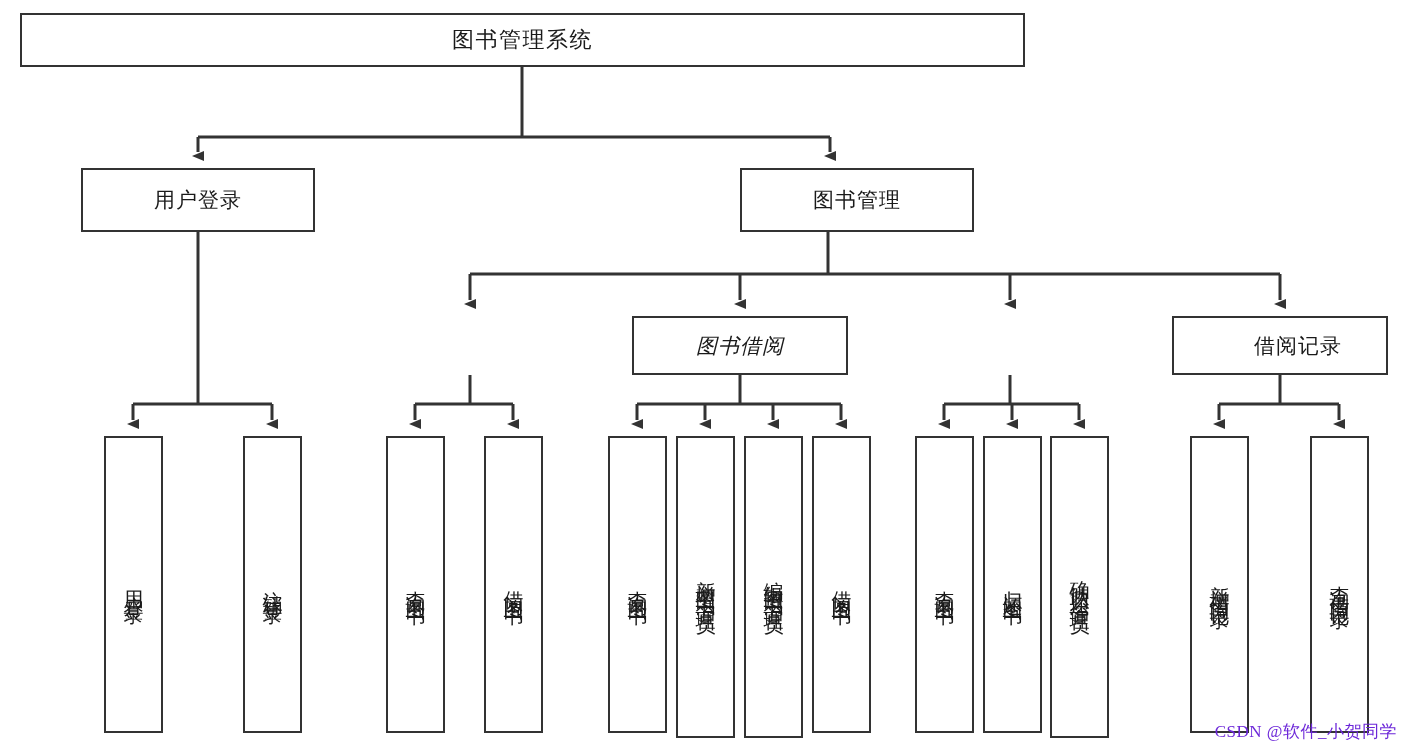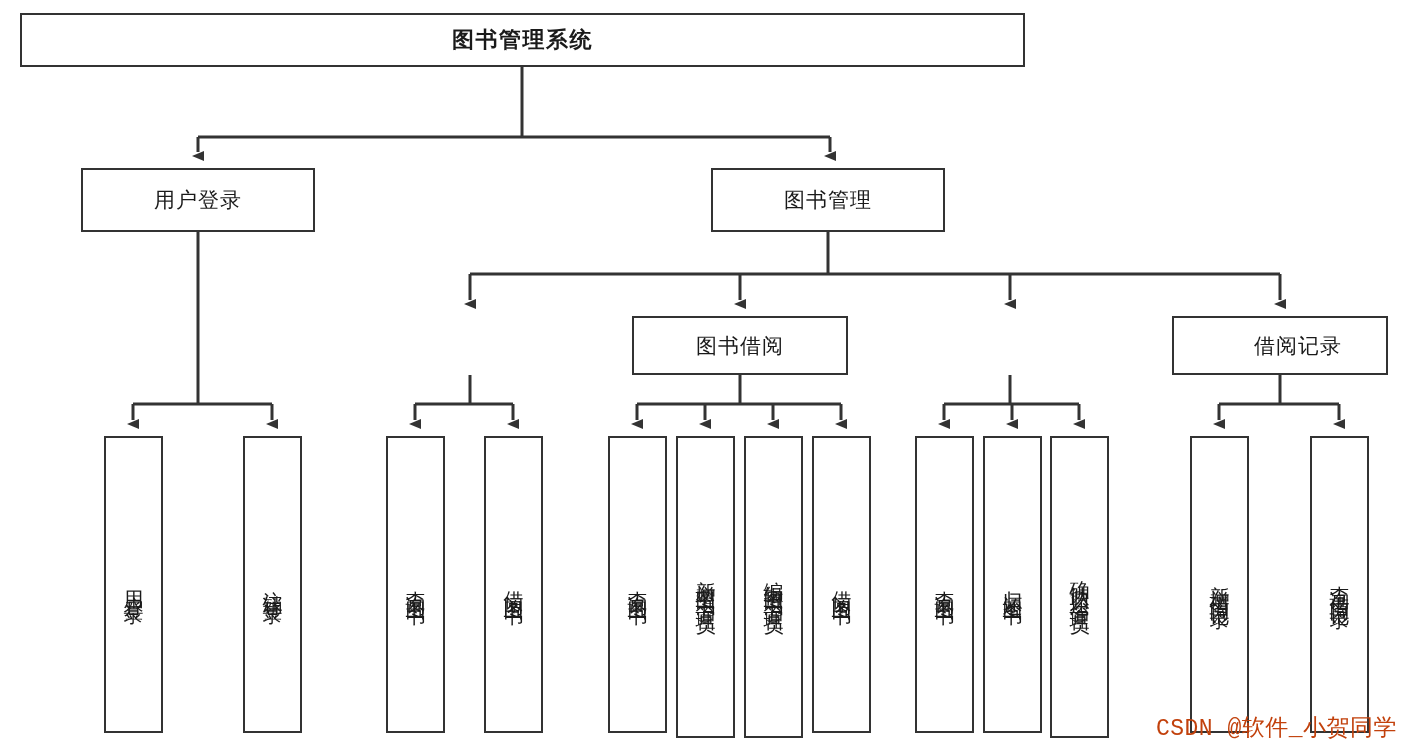--- a/index.html
+++ b/index.html
@@ -54,25 +54,25 @@
     text-orientation: upright;
     letter-spacing: 5px;
     line-height: 1.05;
     white-space: nowrap;
     text-align: center;
   }
   .watermark {
     position: absolute;
     right: 8px;
     bottom: 4px;
-    font-size: 23px;
-    color: #c2410c;
+    font-size: 17px;
+    color: #6d28d9;
     letter-spacing: 0.5px;
     white-space: nowrap;
-    font-family: Liberation Mono, monospace;
+    font-family: Liberation Serif, serif;
   }
 </style>
 </head>
 <body>
 
 <div id="canvas">
 
   <svg class="wires" viewBox="0 0 1405 747" xmlns="http://www.w3.org/2000/svg">
     <defs>
       <marker id="arrow" markerWidth="10" markerHeight="12" refX="1" refY="6" orient="auto" markerUnits="userSpaceOnUse">
@@ -116,32 +116,32 @@
       <path d="M 1012 404 L 1012 420" marker-end="url(#arrow)"></path>
       <path d="M 1079 404 L 1079 420" marker-end="url(#arrow)"></path>
 
       <path d="M 1280 375 L 1280 404"></path>
       <path d="M 1219 404 L 1339 404"></path>
       <path d="M 1219 404 L 1219 420" marker-end="url(#arrow)"></path>
       <path d="M 1339 404 L 1339 420" marker-end="url(#arrow)"></path>
     </g>
   </svg>
 
-  <div class="node root" style="left:20px; top:13px; width:1005px; height:54px;font-weight:bold;">
+  <div class="node root" style="left:20px; top:13px; width:1005px; height:54px;">
     <span>图书管理系统</span>
   </div>
 
   <div class="node horiz" style="left:81px; top:168px; width:234px; height:64px;">
     <span>用户登录</span>
   </div>
-  <div class="node horiz" style="left:711px; top:168px; width:234px; height:64px;">
+  <div class="node horiz" style="left:740px; top:168px; width:234px; height:64px;">
     <span>图书管理</span>
   </div>
 
-  <div class="node horiz" style="left:632px; top:316px; width:216px; height:59px;">
+  <div class="node horiz" style="left:632px; top:316px; width:216px; height:59px;font-style:italic;">
     <span>图书借阅</span>
   </div>
   <div class="node horiz" style="left:1172px; top:316px; width:216px; height:59px;padding-left:36px;">
     <span>借阅记录</span>
   </div>
 
   <div class="node leaf" style="left:104px; top:436px; width:59px; height:297px;">
     <span class="vtext">用户登录</span>
   </div>
   <div class="node leaf" style="left:243px; top:436px; width:59px; height:297px;">

